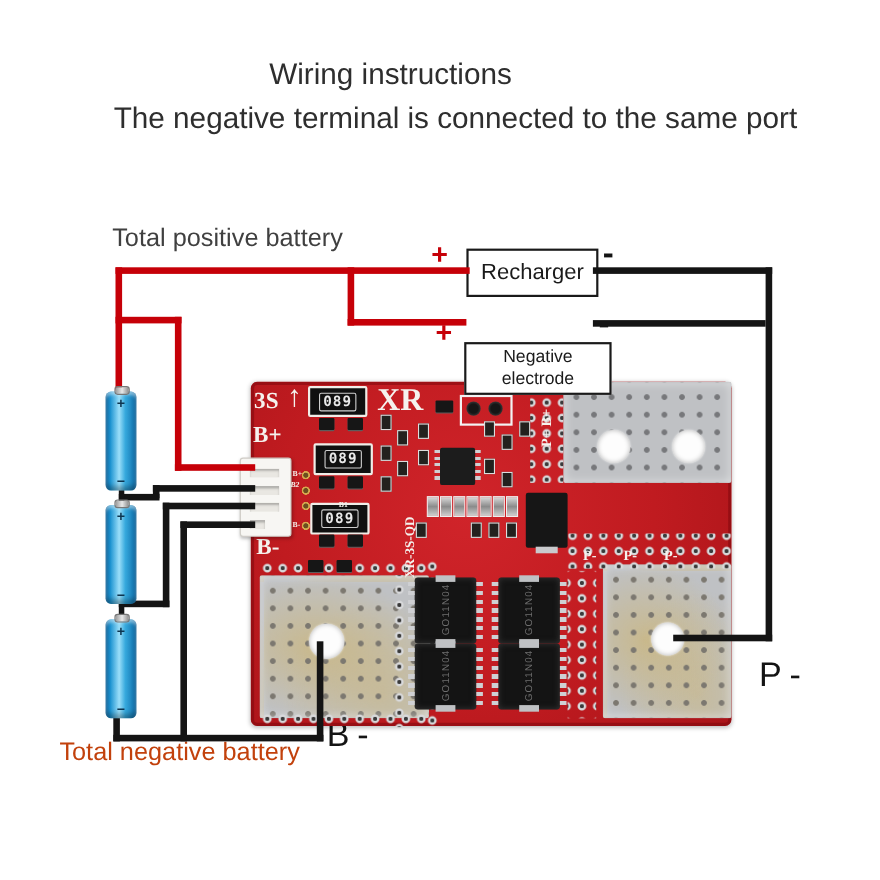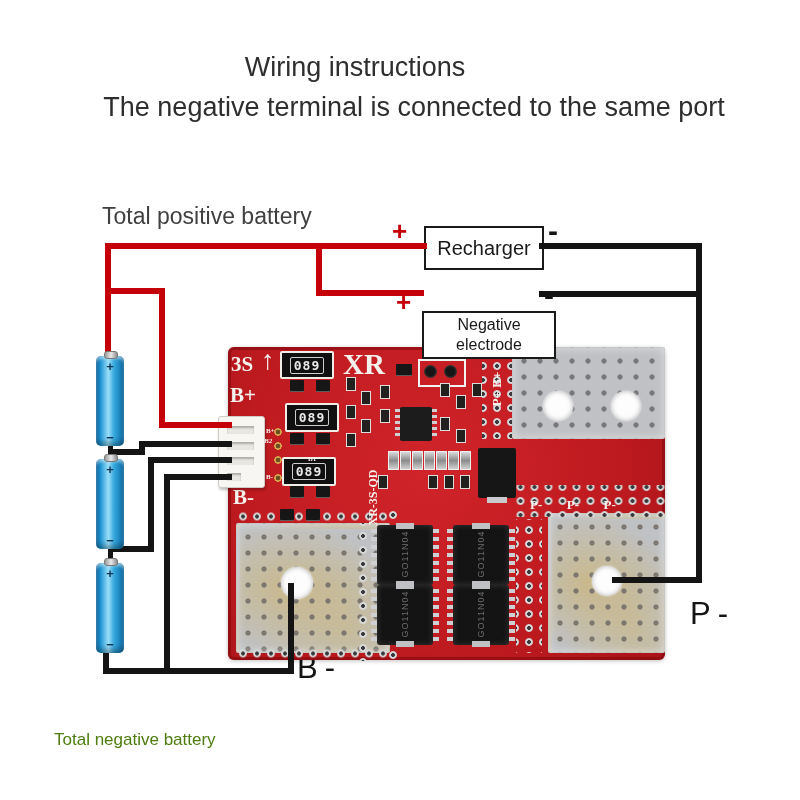--- a/index.html
+++ b/index.html
@@ -4,21 +4,21 @@
 <style>
   html,body{margin:0;padding:0;background:#fff;}
   .canvas{position:relative;width:800px;height:800px;background:#ffffff;overflow:hidden;
           font-family:"Liberation Sans",sans-serif;border-radius:30px;}
   
   .hdr{position:absolute;left:0;right:0;text-align:center;color:#2e2e2e;}
   .hdr.l1{top:52px;font-size:27px;transform:translateX(-45px);}
   .hdr.l2{top:92px;font-size:27px;transform:translateX(14px);}
   
   .lbl-pos{position:absolute;left:102px;top:203px;font-size:23px;color:#404040;}
-  .lbl-neg{position:absolute;left:54px;top:730px;font-size:17px;color:#4d7c0f;}
+  .lbl-neg{position:absolute;left:54px;top:670px;font-size:23px;color:#c2410c;}
   .big-lbl{position:absolute;font-size:31px;color:#141414;letter-spacing:7px;}
   .sign{position:absolute;font-weight:bold;}
   .sign.plus{color:#c60008;font-size:26px;}
   .sign.minus{color:#141414;font-size:30px;}
   
   .wbox{position:absolute;background:#fff;border:2px solid #1a1a1a;display:flex;
         align-items:center;justify-content:center;text-align:center;color:#1a1a1a;z-index:6;}
   
   .wire{position:absolute;background:#141414;z-index:8;}
   .wire.red{background:#c60008;}

